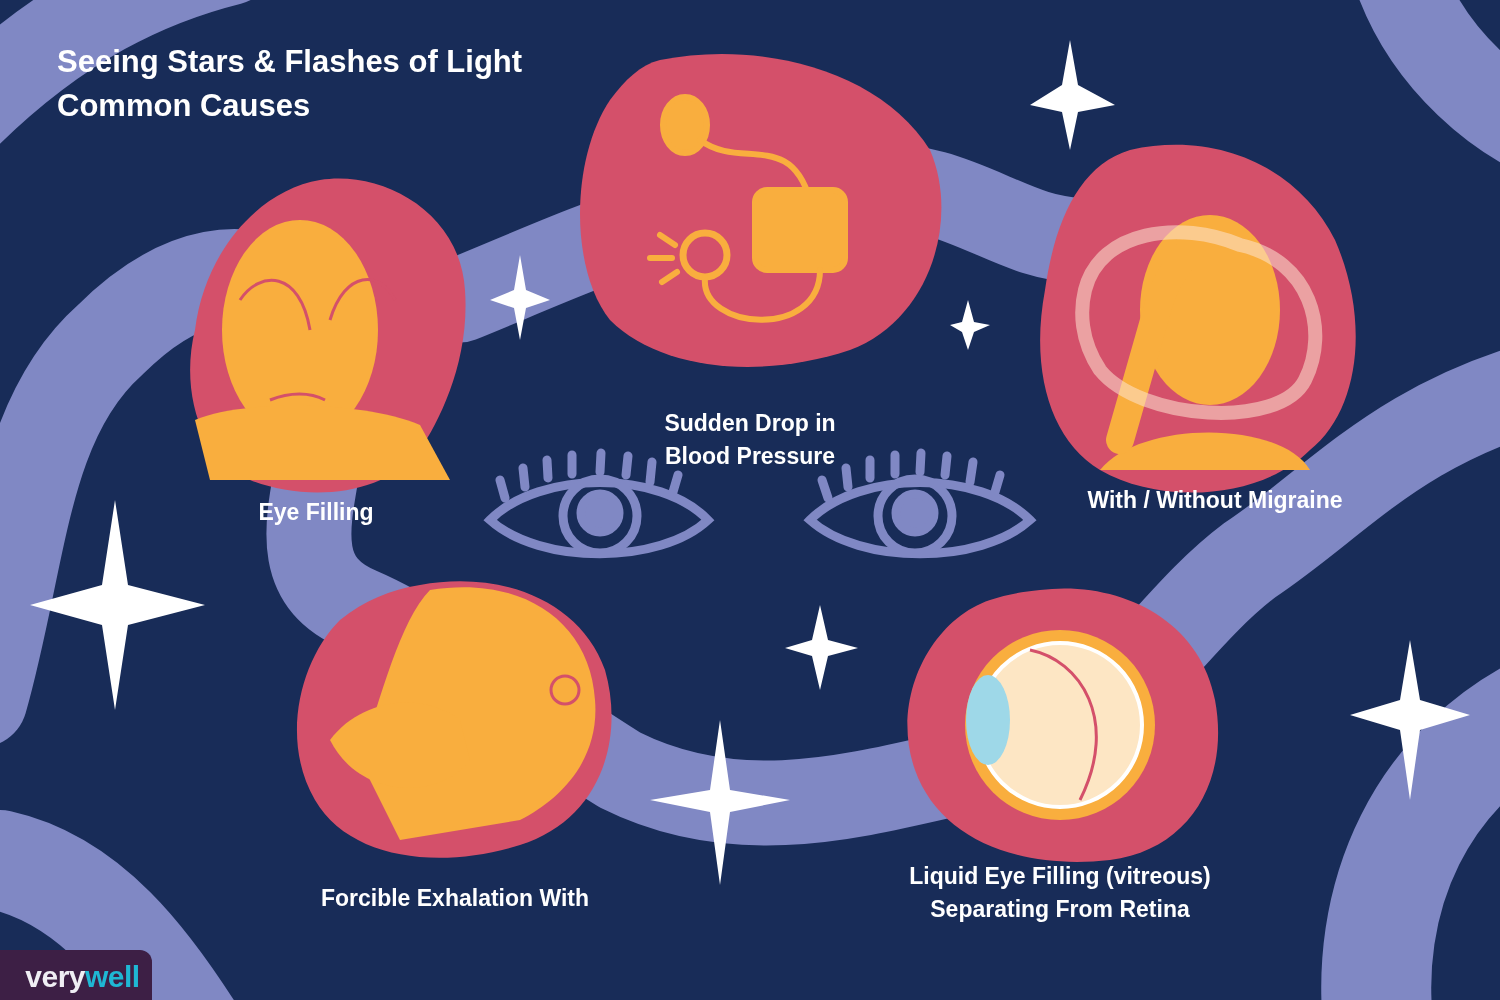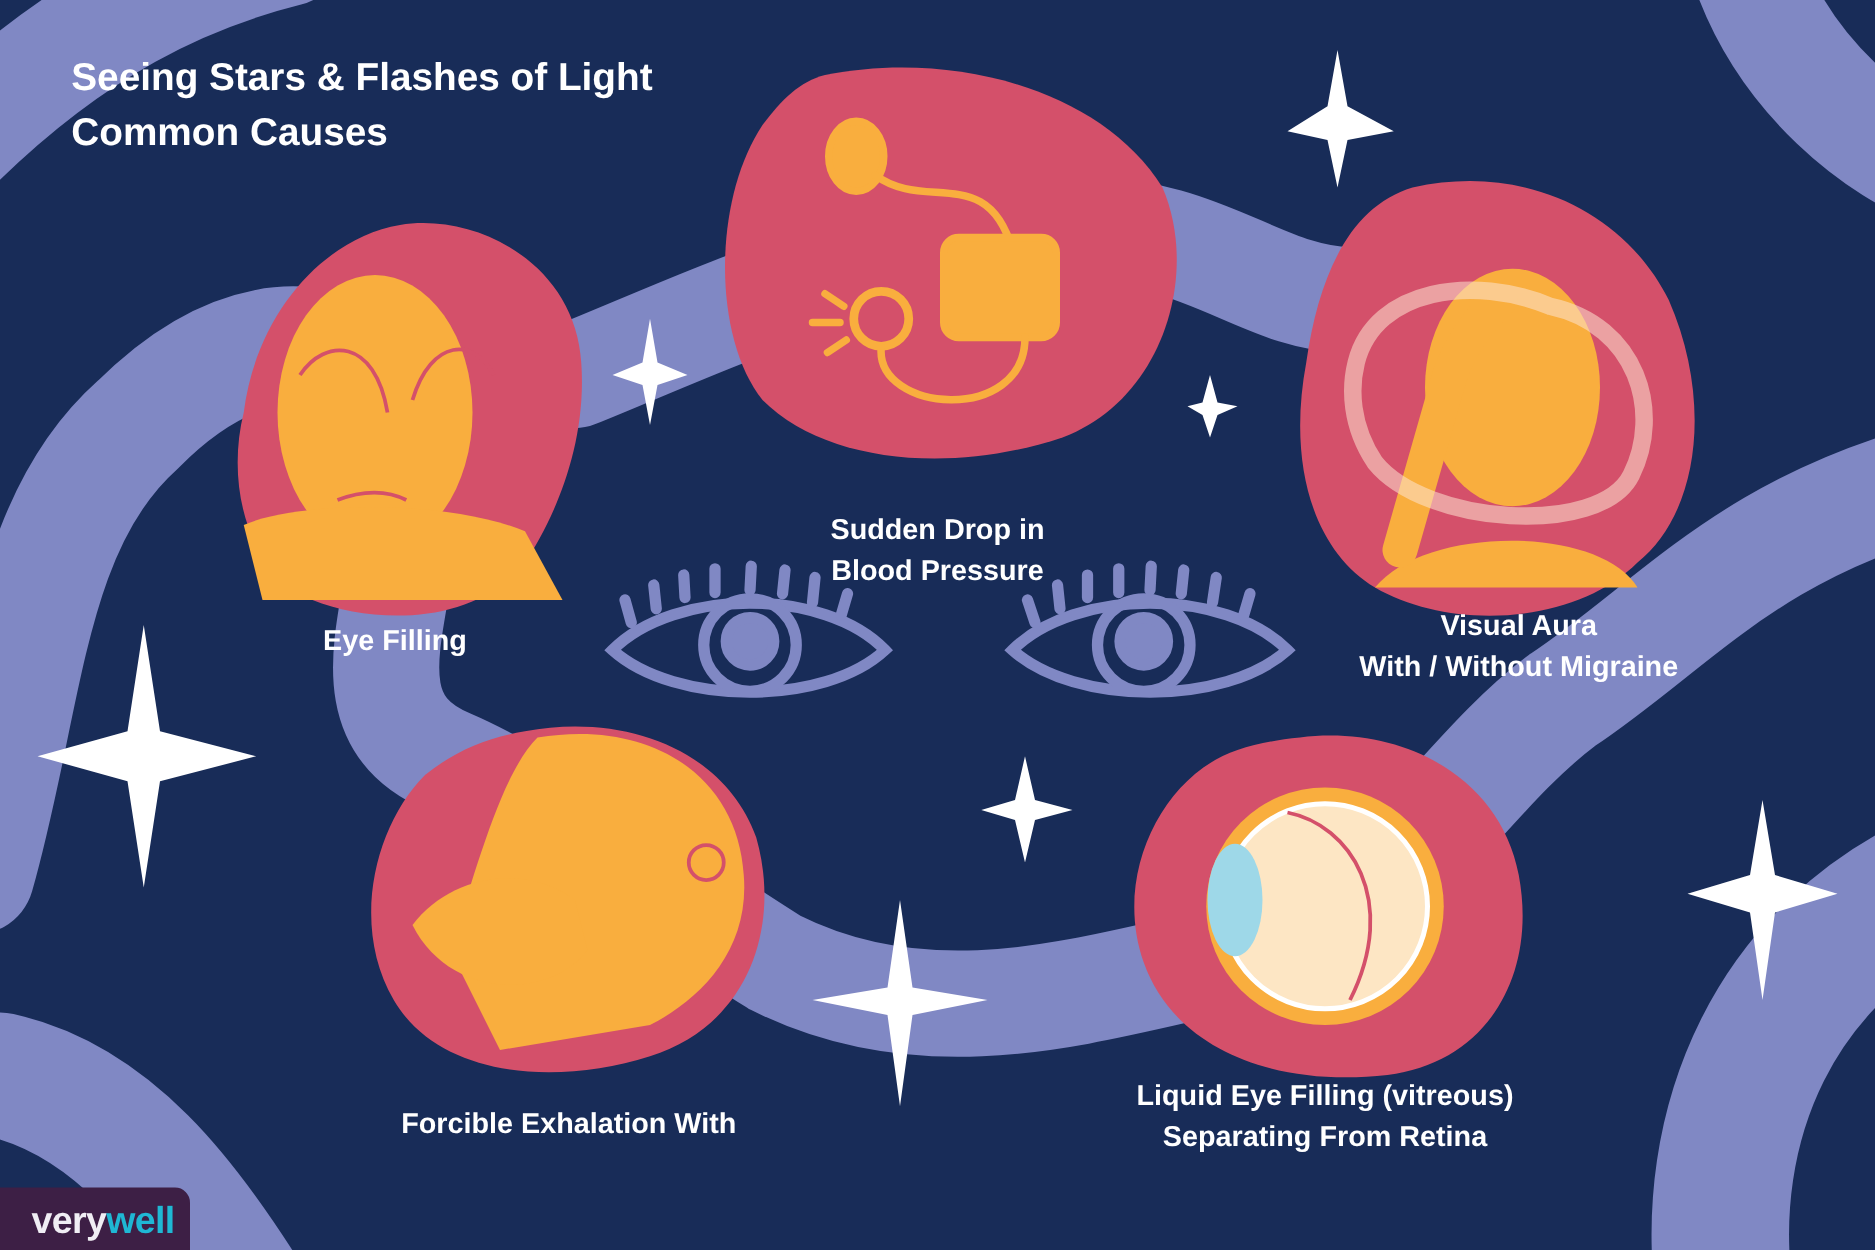--- a/index.html
+++ b/index.html
@@ -103,21 +103,20 @@
   <div class="label" style="left:236px; top:496px; width:160px;">
     <div>Eye Filling</div>
   </div>
 
   <div class="label" style="left:600px; top:375px; width:300px;margin-top:32px;">
     <div>Sudden Drop in</div>
     <div>Blood Pressure</div>
   </div>
 
   <div class="label" style="left:1050px; top:484px; width:330px;">
-    <div>Visual Aura</div>
     <div>With / Without Migraine</div>
   </div>
 
   <div class="label" style="left:285px; top:882px; width:340px;">
     <div>Forcible Exhalation With</div>
   </div>
 
   <div class="label" style="left:870px; top:860px; width:380px;">
     <div>Liquid Eye Filling (vitreous)</div>
     <div>Separating From Retina</div>

